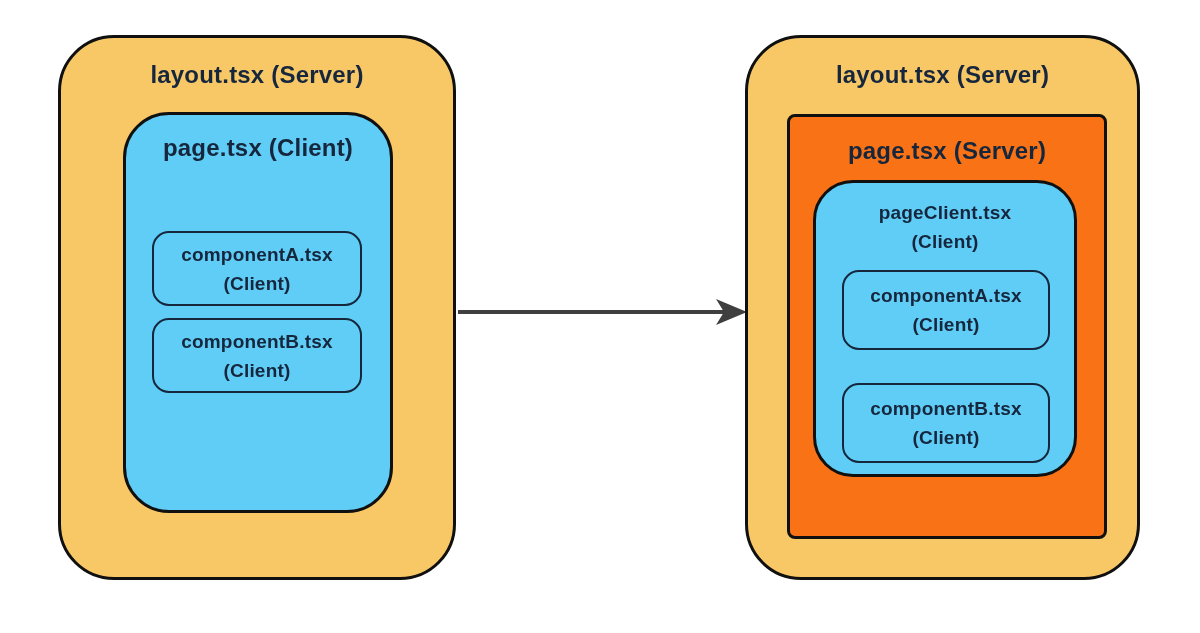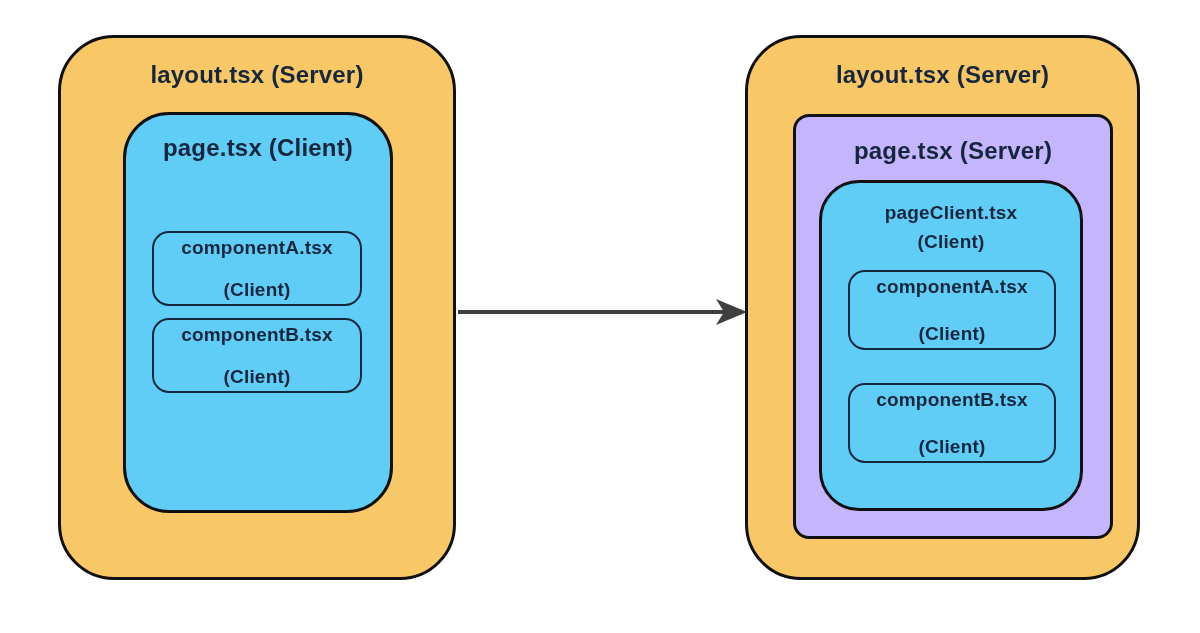--- a/index.html
+++ b/index.html
@@ -34,36 +34,36 @@
     color: #16263D;
     letter-spacing: 0.2px;
   }
   .outer-left   { left: 58px;  top: 35px; width: 398px; height: 545px; border-radius: 56px; }
   .outer-right  { left: 745px; top: 35px; width: 395px; height: 545px; border-radius: 56px; }
   .outer-title  { margin-top: 23px; }
 
   .left-page    { left: 62px; top: 74px; width: 270px; height: 401px; border-radius: 46px; }
   .left-page .node-title { margin-top: 19px; }
 
-  .mid-right    { left: 39px; top: 76px; width: 320px; height: 425px; border-radius: 16px; background: #c4b5fd; margin-left: 6px; }
+  .mid-right    { left: 39px; top: 76px; width: 320px; height: 425px; border-radius: 8px; background: #f97316; }
   .mid-right > .node-title { margin-top: 20px; }
 
-  .right-client { left: 23px; top: 63px; width: 264px; height: 331px; border-radius: 40px; }
+  .right-client { left: 23px; top: 63px; width: 264px; height: 297px; border-radius: 40px; }
   .right-client > .two-line-title { margin-top: 15px; }
 
   .comp {
     position: absolute;
     box-sizing: border-box;
     background: #5FCDF6;
     border: 2.5px solid #16263D;
     border-radius: 17px;
     display: flex;
     flex-direction: column;
     align-items: center;
-    justify-content: space-between;
+    justify-content: center;
   }
   .comp-line, .title-line {
     font-weight: bold;
     font-size: 19px;
     line-height: 29px;
     color: #16263D;
     text-align: center;
     letter-spacing: 0.2px;
   }
   .two-line-title { text-align: center; }

